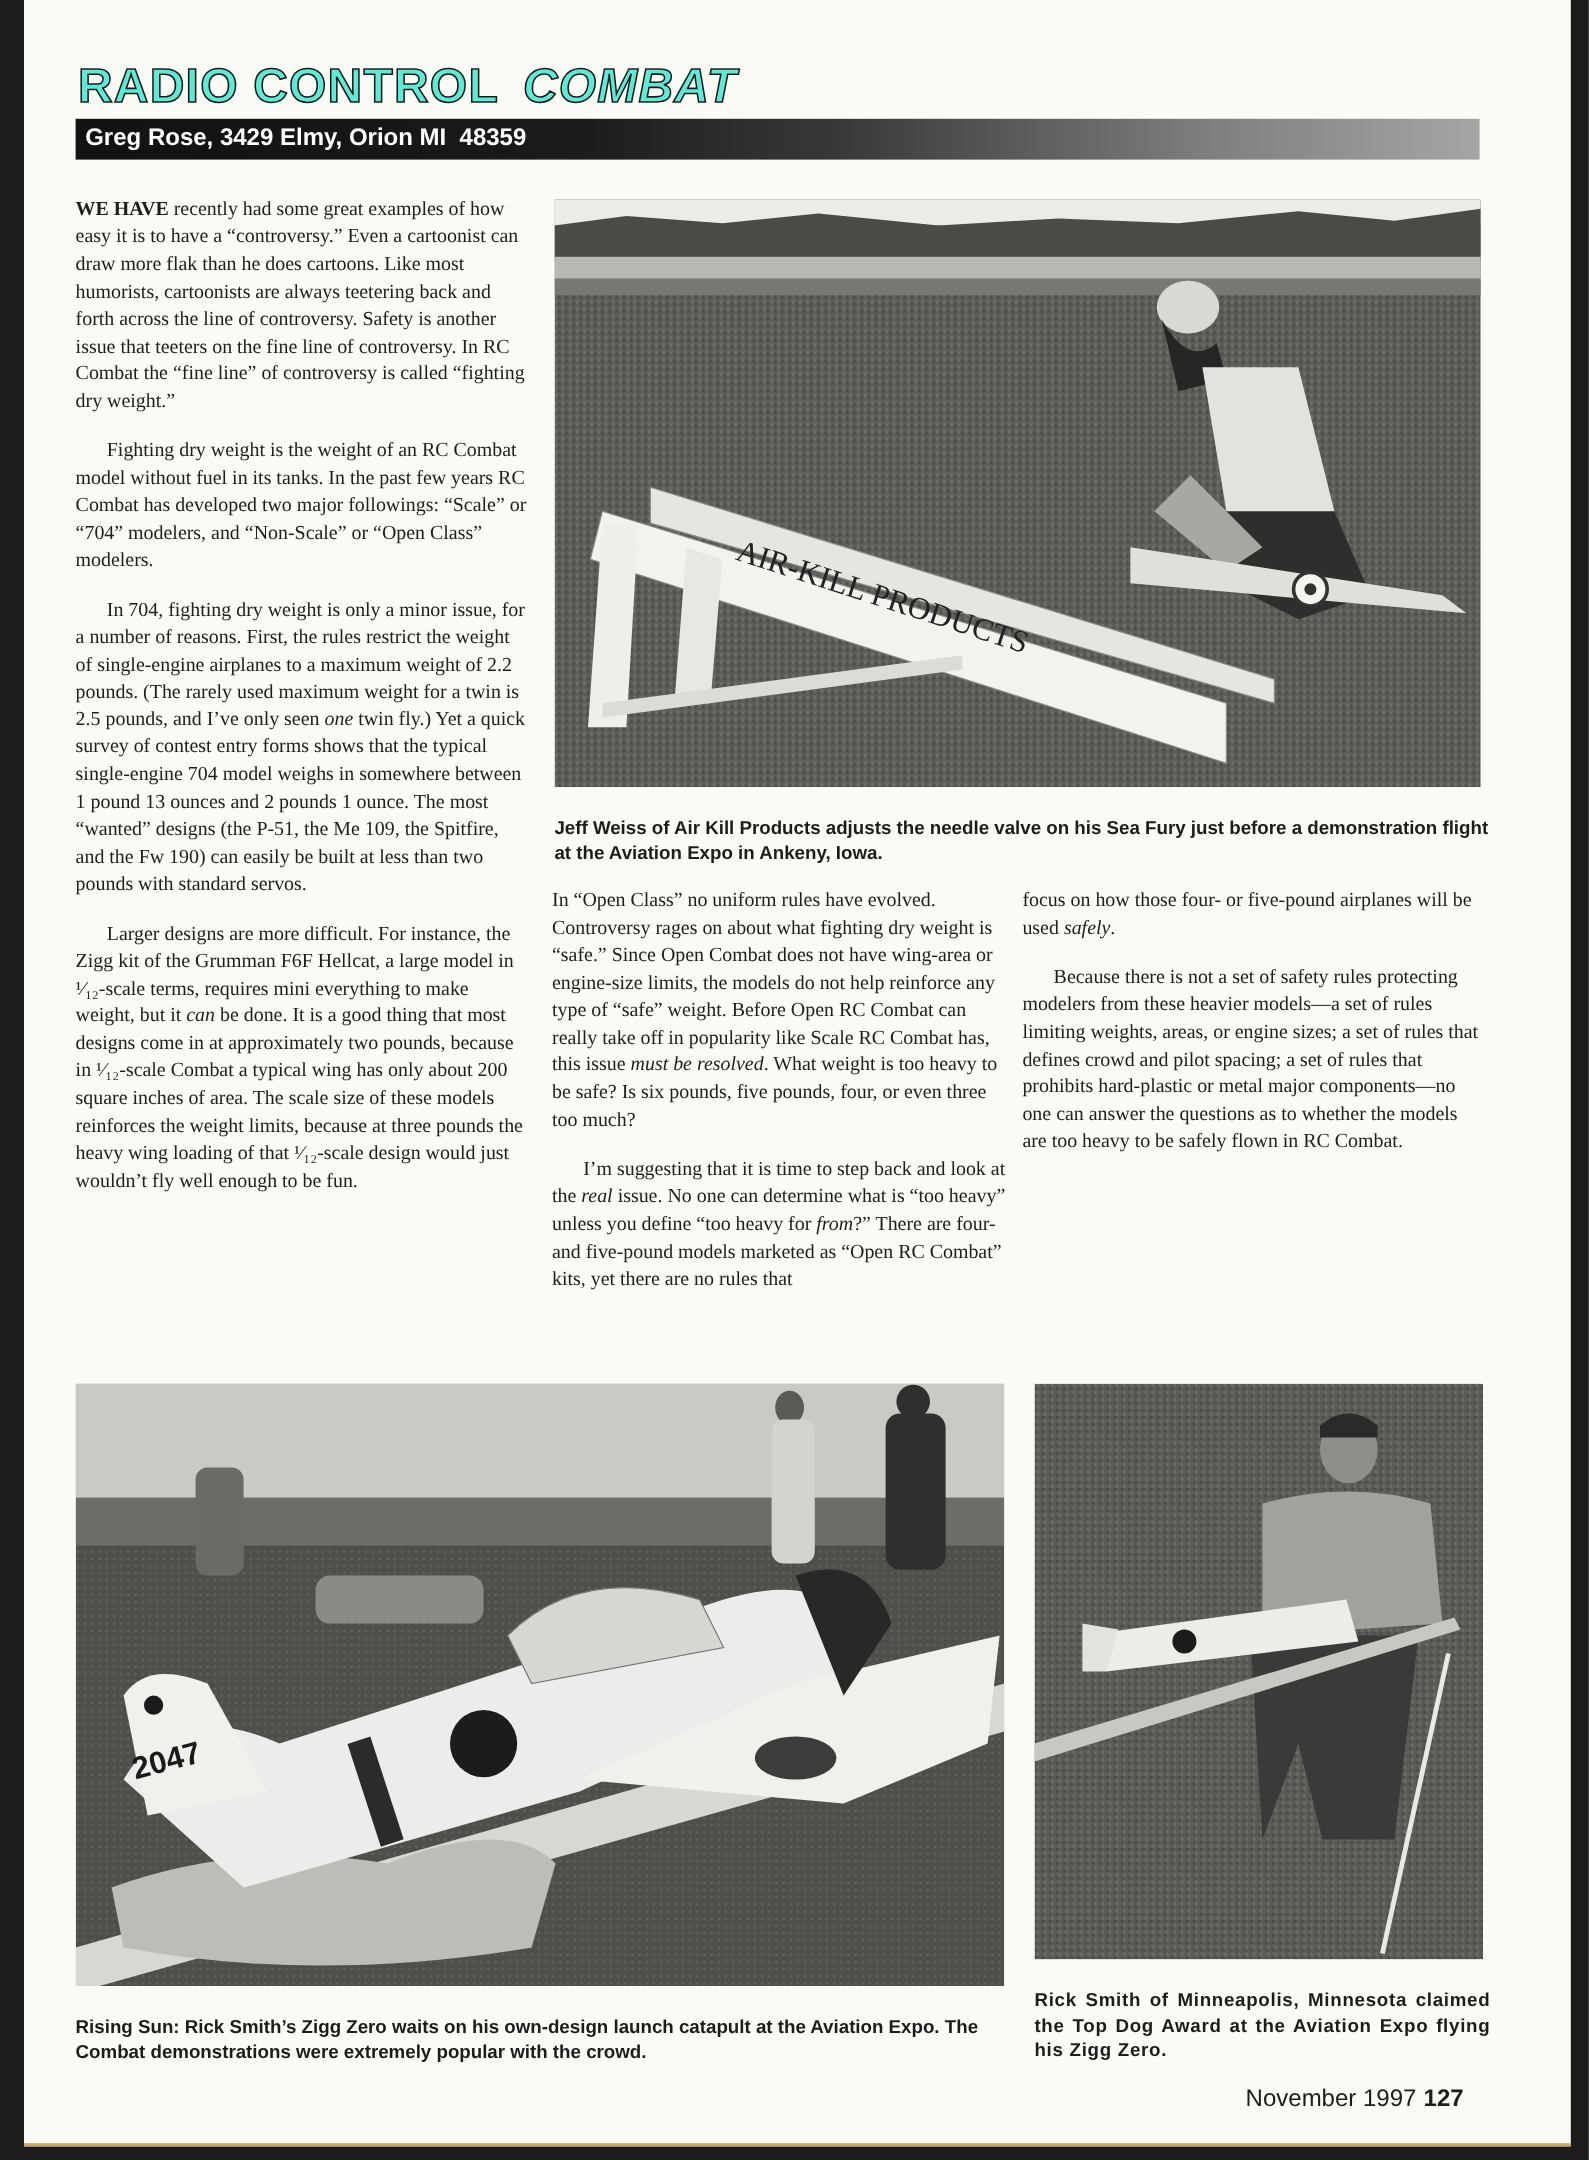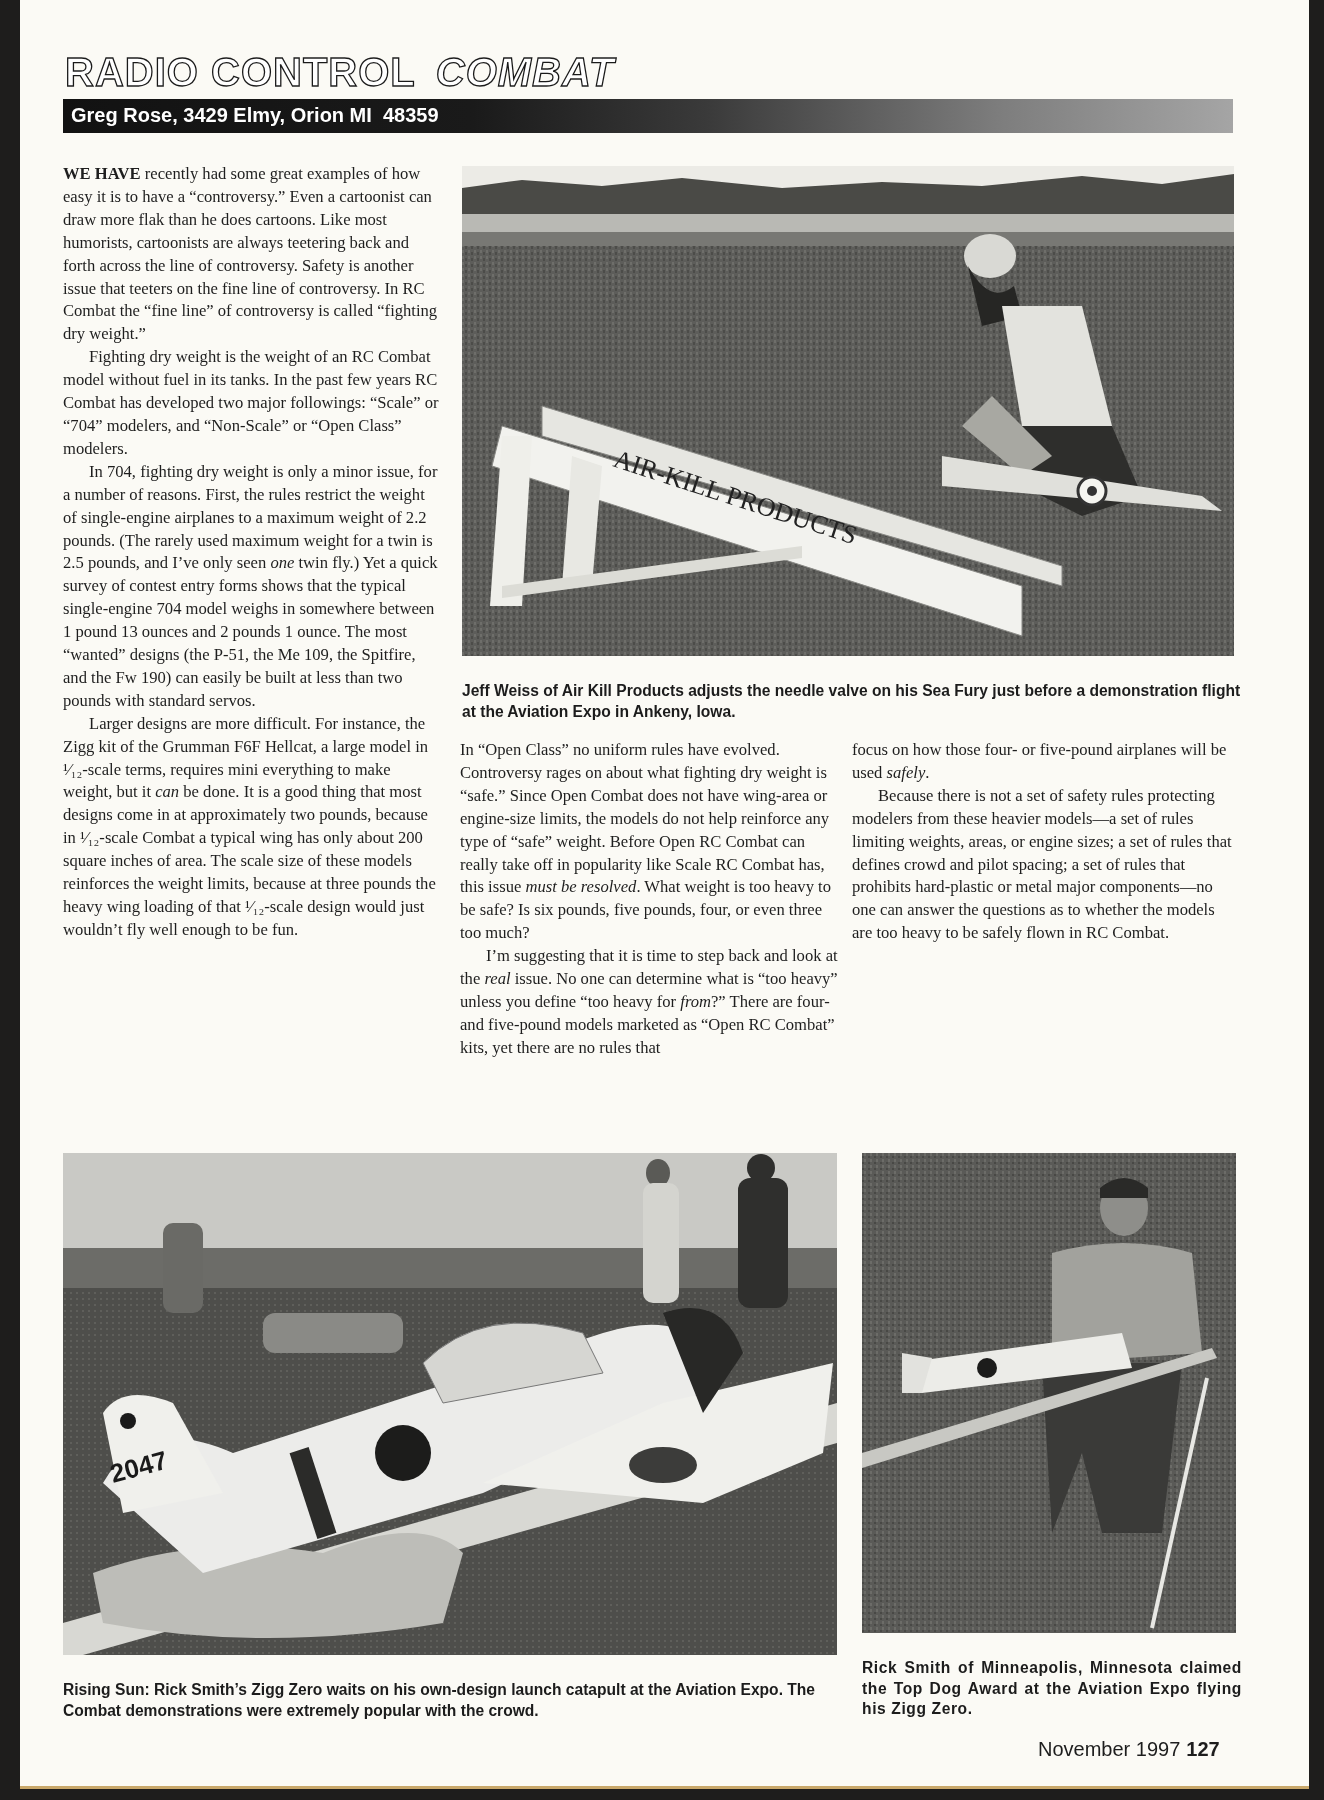--- a/index.html
+++ b/index.html
@@ -14,39 +14,39 @@
     background: #fbfaf5;
   }
   .page-edge-bottom {
     position: absolute; left: 20px; top: 1786px; width: 1289px; height: 3px;
     background: #c9a86b;
   }
   .title {
     position: absolute; left: 65px; top: 52px;
     font-family: "Liberation Sans", "DejaVu Sans", sans-serif;
     font-weight: 900; font-size: 40px; letter-spacing: 1px;
-    color: #ffffff; line-height: 1; white-space: nowrap;
+    color: #5eead4; line-height: 1; white-space: nowrap;
     -webkit-text-stroke: 1.3px #1a1a1a;
   }
   .title .italic { font-style: italic; margin-left: 20px; }
   .byline-bar {
     position: absolute; left: 63px; top: 99px; width: 1170px; height: 34px;
     background: linear-gradient(90deg, #121212 0%, #1a1a1a 35%, #3a3a3a 55%, #7d7d7d 80%, #a5a5a5 100%);
   }
   .byline-text {
     position: absolute; left: 8px; top: 5px;
     font-family: "Liberation Sans", "DejaVu Sans", sans-serif;
     font-weight: bold; font-size: 20px; color: #ffffff; white-space: pre;
   }
   .col {
     position: absolute; font-size: 16.6px; line-height: 22.9px; color: #1e1e1e;
     text-align: left;
   }
   .col p { margin: 0; }
-  .col p.indent { text-indent: 26px; }
+  .col p.indent { text-indent: 26px; margin-top: 18px; }
   .lead { font-weight: bold; margin-top: 11px; }
   .col1 { left: 63px; top: 163px; width: 378px; }
   .col2 { left: 460px; top: 739px; width: 378px; }
   .col3 { left: 852px; top: 739px; width: 380px; }
   .photo {
     position: absolute; overflow: hidden;
   }
   .photo svg { display: block; }
   .photo-top { left: 462px; top: 166px; width: 772px; height: 490px; }
   .photo-left { left: 63px; top: 1153px; width: 774px; height: 502px; }

